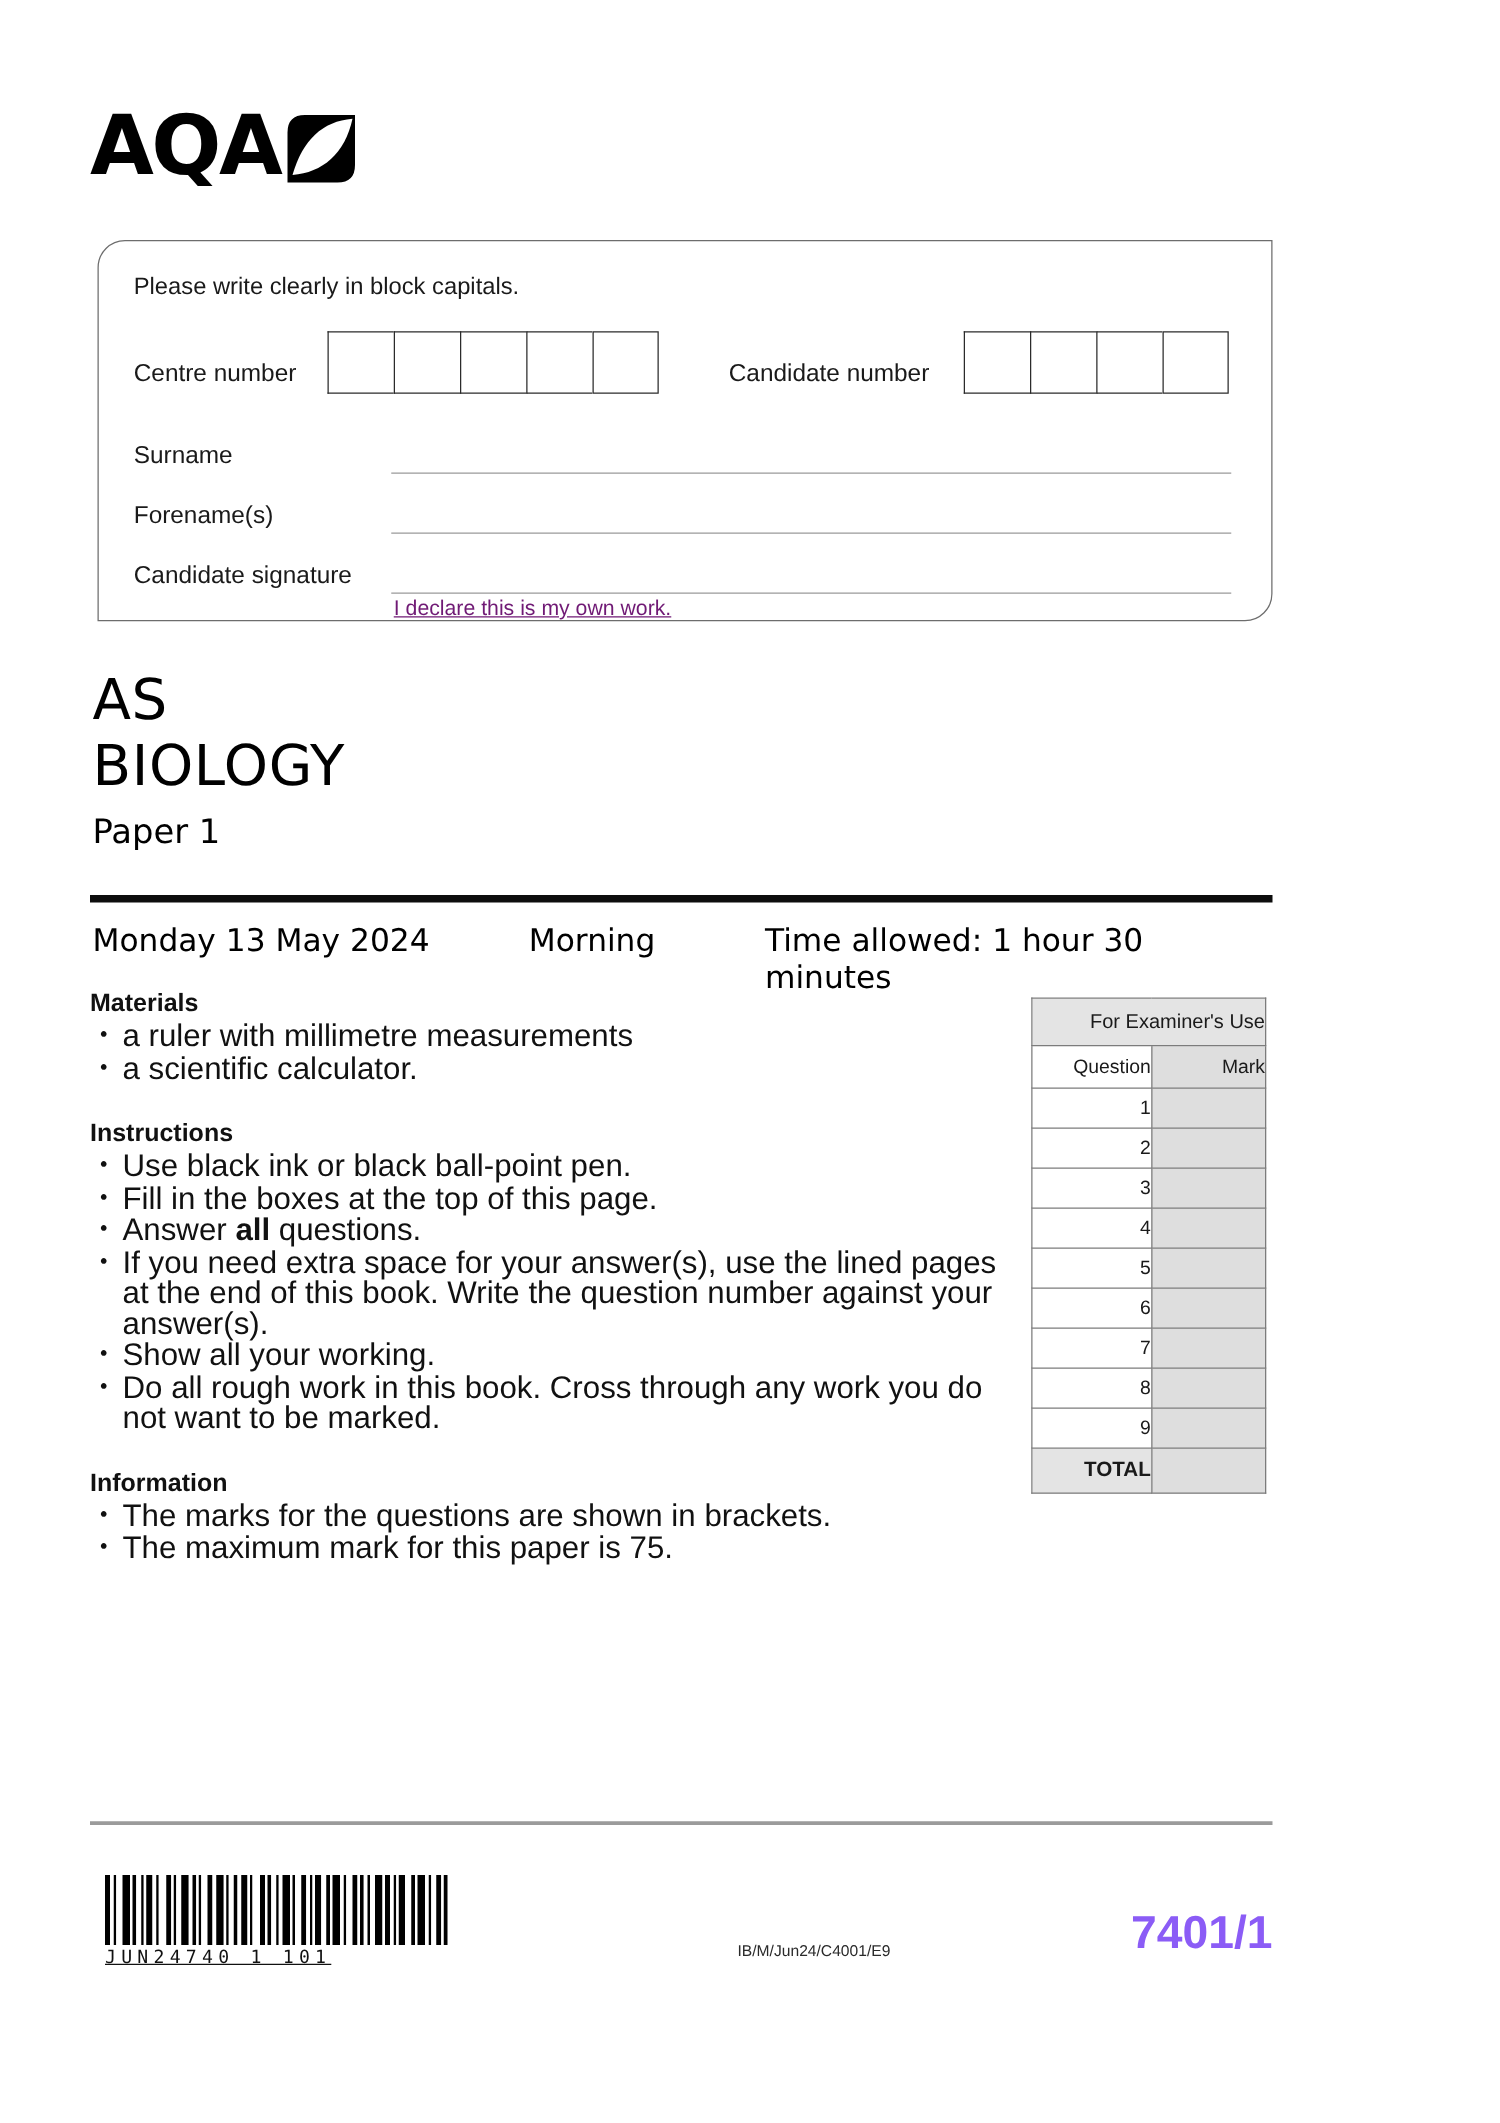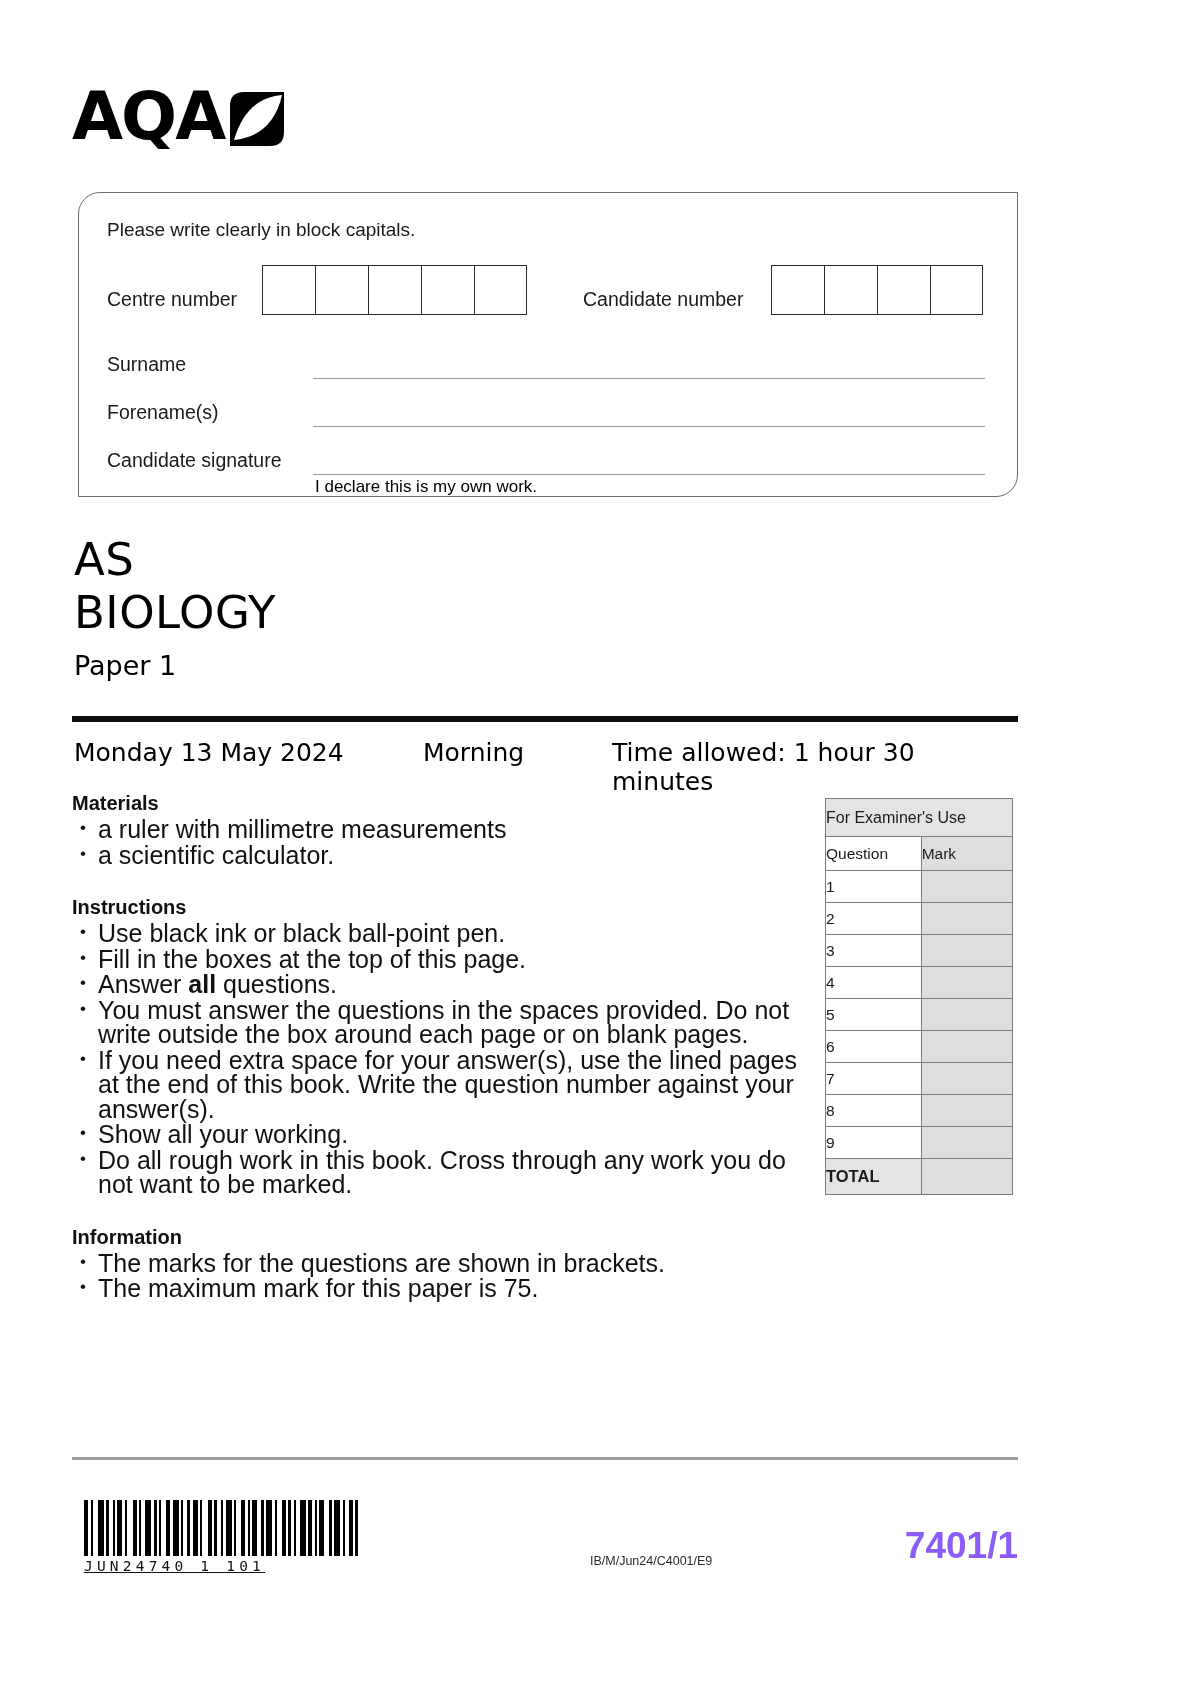--- a/index.html
+++ b/index.html
@@ -71,21 +71,22 @@
     width: 53px; height: 50px;
     background: #fff;
   }
   .boxrow .cell:last-child { border-right: 1.2px solid #2b2b2b; }
 
   .ruled { position: absolute; height: 1.3px; background: #9a9a9a; }
 
   .declare {
     position: absolute;
     font-size: 17px;
-    color: #000000;
+    color: #701a75;
+    text-decoration: underline;
   }
 
   
   .title-as {
     position: absolute; left: 74px; top: 533px;
     font-size: 45px; font-weight: 400; letter-spacing: 0.5px;
     font-family: "DejaVu Sans", sans-serif;
   }
   .title-subject {
     position: absolute; left: 74px; top: 586px;
@@ -138,21 +139,21 @@
   
   .exam-table {
     position: absolute;
     left: 825px; top: 798px;
     width: 188px;
     border-collapse: collapse;
     font-size: 15.5px;
   }
   .exam-table td, .exam-table th {
     border: 1px solid #7c7c7c;
-    text-align: left;
+    text-align: right;
     height: 32px;
     padding: 0;
     font-weight: 400;
     color: #1a1a1a;
   }
   .exam-table .hdr-span {
     background: #e4e4e4;
     height: 38px;
     font-size: 16px;
     border: 1px solid #7c7c7c;
@@ -268,21 +269,20 @@
       <li>a scientific calculator.</li>
     </ul>
 
     <div class="gap-md"></div>
 
     <div class="sec-head">Instructions</div>
     <ul class="bullets">
       <li>Use black ink or black ball-point pen.</li>
       <li>Fill in the boxes at the top of this page.</li>
       <li>Answer <b class="inline-bold">all</b> questions.</li>
-      <li>You must answer the questions in the spaces provided.  Do not write outside the box around each page or on blank pages.</li>
       <li>If you need extra space for your answer(s), use the lined pages at the end of this book.  Write the question number against your answer(s).</li>
       <li>Show all your working.</li>
       <li>Do all rough work in this book.  Cross through any work you do not want to be marked.</li>
     </ul>
 
     <div class="gap-md"></div>
 
     <div class="sec-head">Information</div>
     <ul class="bullets">
       <li>The marks for the questions are shown in brackets.</li>

